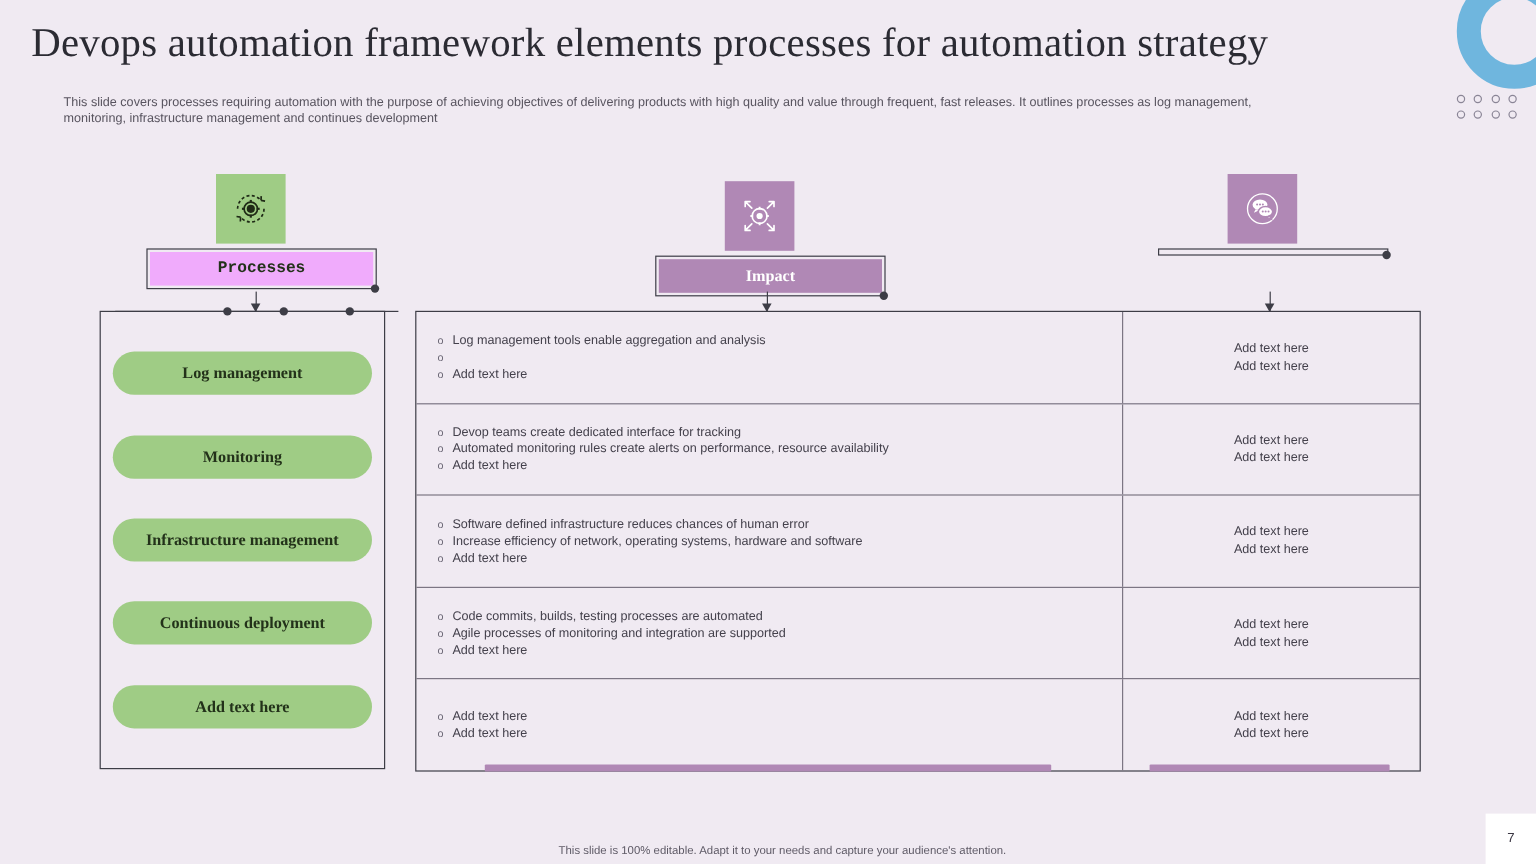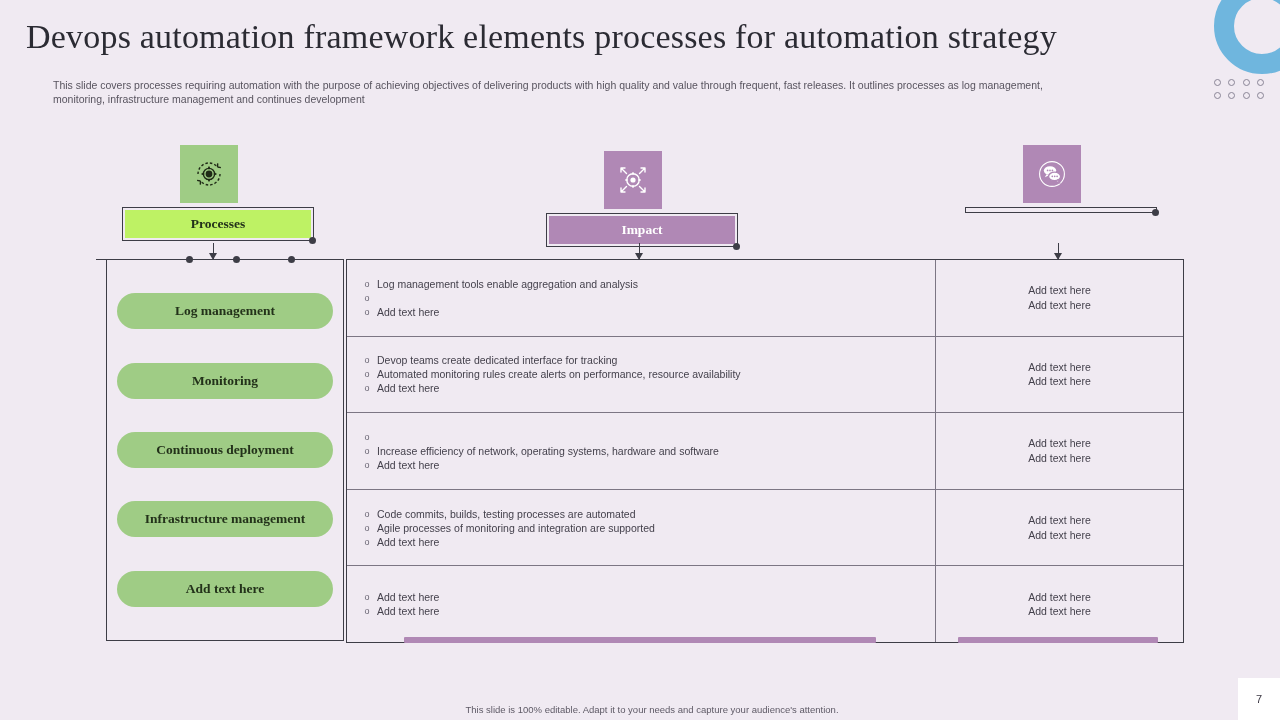--- a/index.html
+++ b/index.html
@@ -90,21 +90,21 @@
   }
   .head-box {
     height: 28px;
     display: flex;
     align-items: center;
     justify-content: center;
     font-family: "Liberation Serif", serif;
     font-weight: bold;
     font-size: 13.5px;
   }
-  .head-box.green { background: #bef264; color: #23321A; }
+  .head-box.green { background: #f0abfc; color: #23321A; font-family: Liberation Mono, monospace; }
   .head-box.purple { background: #B088B5; color: #FFFFFF; }
 
   
   .head-dot {
     position: absolute;
     right: -3px;
     bottom: -4px;
     width: 7px;
     height: 7px;
     border-radius: 50%;
@@ -135,21 +135,21 @@
     position: absolute;
     width: 7px;
     height: 7px;
     border-radius: 50%;
     background: #3D3D46;
   }
 
   
   #process-panel {
     position: absolute;
-    left: 106px;
+    left: 83px;
     top: 259px;
     width: 238px;
     height: 382px;
     border: 1px solid #3D3D46;
     box-sizing: border-box;
     display: flex;
     flex-direction: column;
     justify-content: space-evenly;
     align-items: center;
   }
@@ -356,22 +356,22 @@
 <div class="jdot" style="left:233px; top:256px;"></div>
 <div class="jdot" style="left:288px; top:256px;"></div>
 
 <div class="drop" style="left:639px; top:243px; height:16px;"></div>
 
 <div class="drop" style="left:1058px; top:243px; height:16px;"></div>
 
 <div id="process-panel">
   <div class="pill">Log management</div>
   <div class="pill">Monitoring</div>
+  <div class="pill">Infrastructure management</div>
   <div class="pill">Continuous deployment</div>
-  <div class="pill">Infrastructure management</div>
   <div class="pill">Add text here</div>
 </div>
 
 <div id="matrix">
 
   <div class="mrow">
     <div class="cell-impact">
       <div class="bullet">
           <span class="mark">o</span>
           <span>Log management tools enable aggregation and analysis</span>
@@ -408,20 +408,21 @@
     <div class="cell-comment">
       <div class="ctext">Add text here</div>
       <div class="ctext">Add text here</div>
     </div>
   </div>
 
   <div class="mrow">
     <div class="cell-impact">
       <div class="bullet">
           <span class="mark">o</span>
+          <span>Software defined infrastructure reduces chances of human error</span>
         </div>
       <div class="bullet">
           <span class="mark">o</span>
           <span>Increase efficiency of network, operating systems, hardware and software</span>
         </div>
       <div class="bullet">
           <span class="mark">o</span>
           <span>Add text here</span>
         </div>
     </div>

